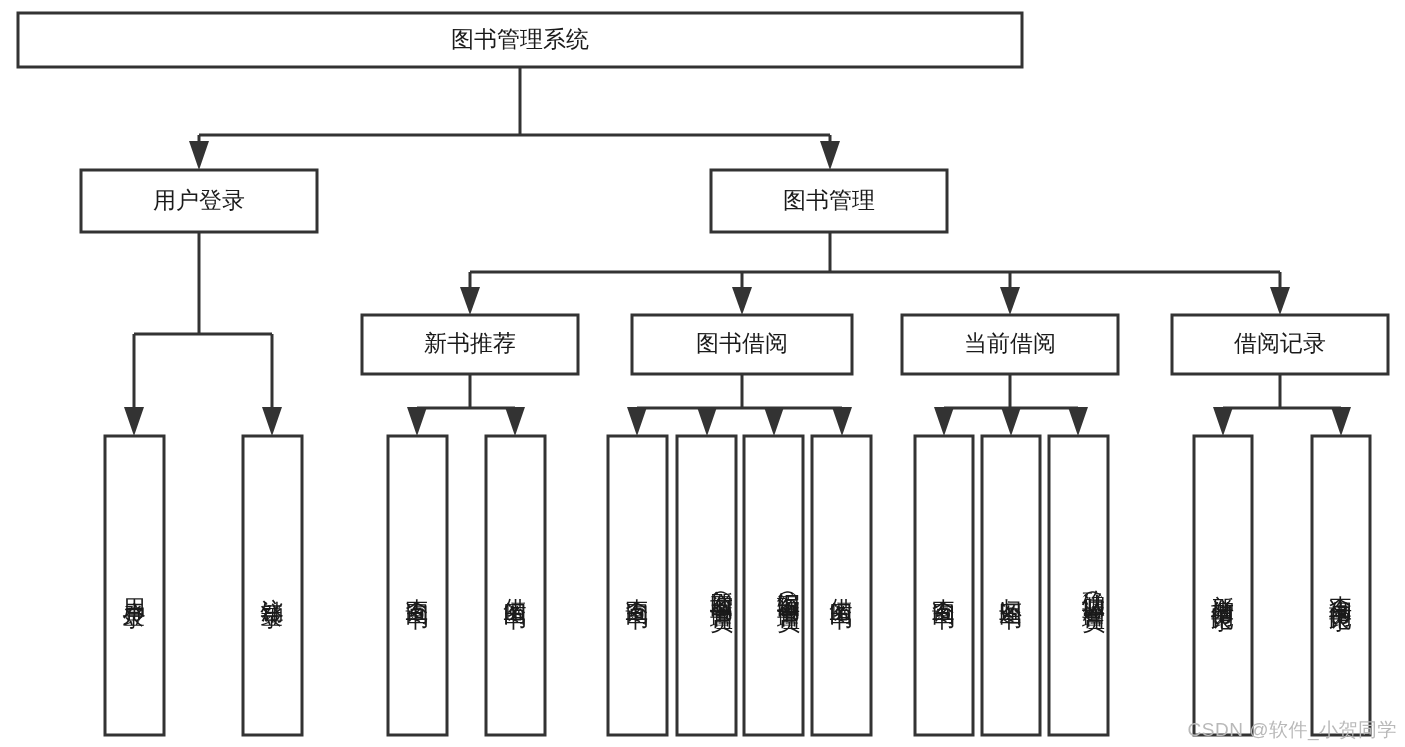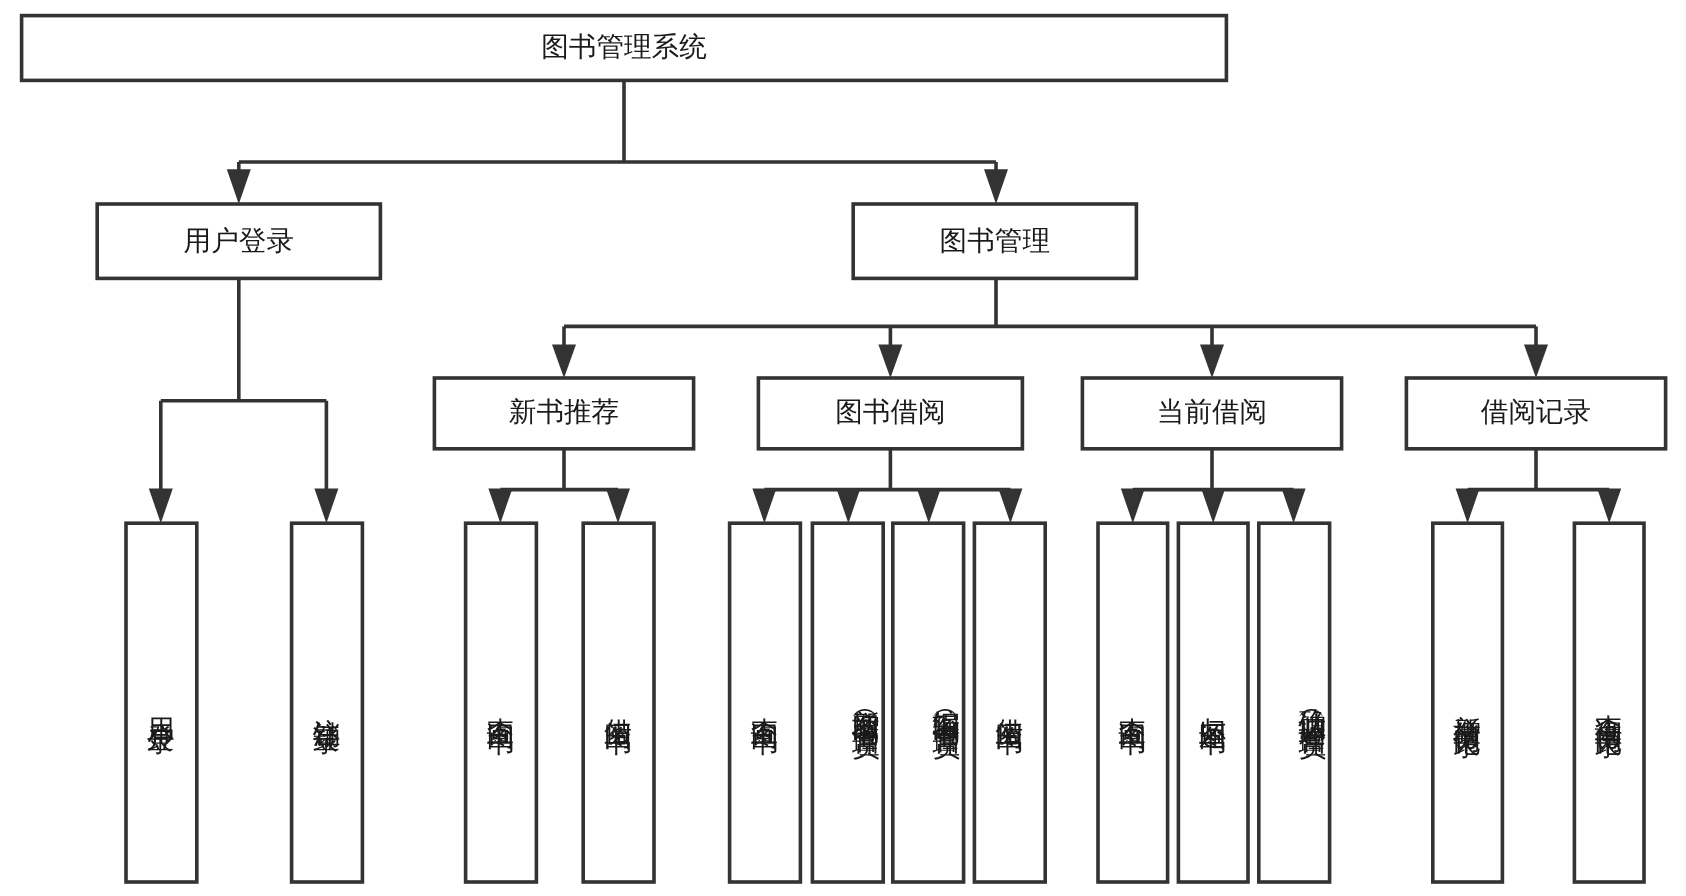--- a/index.html
+++ b/index.html
@@ -191,14 +191,15 @@
   <div class="node-label-v" style="left:744px; top:436px; width:59px; height:299px; display:flex; align-items:flex-start; justify-content:center;">编辑图书（管理员）</div>
   <div class="node-label-v" style="left:812px; top:436px; width:59px; height:299px; display:flex; align-items:center; justify-content:center;">借阅图书</div>
 
   <div class="node-label-v" style="left:915px; top:436px; width:58px; height:299px; display:flex; align-items:center; justify-content:center;">查询图书</div>
   <div class="node-label-v" style="left:982px; top:436px; width:58px; height:299px; display:flex; align-items:center; justify-content:center;">归还图书</div>
   <div class="node-label-v" style="left:1049px; top:436px; width:59px; height:299px; display:flex; align-items:flex-start; justify-content:center;">确认归还（管理员）</div>
 
   <div class="node-label-v" style="left:1194px; top:436px; width:58px; height:299px; display:flex; align-items:center; justify-content:center;">新增借阅记录</div>
   <div class="node-label-v" style="left:1312px; top:436px; width:58px; height:299px; display:flex; align-items:center; justify-content:center;">查询借阅记录</div>
 
+  <div class="watermark">CSDN @软件_小贺同学</div>
 
 </div>
 
 </body></html>

